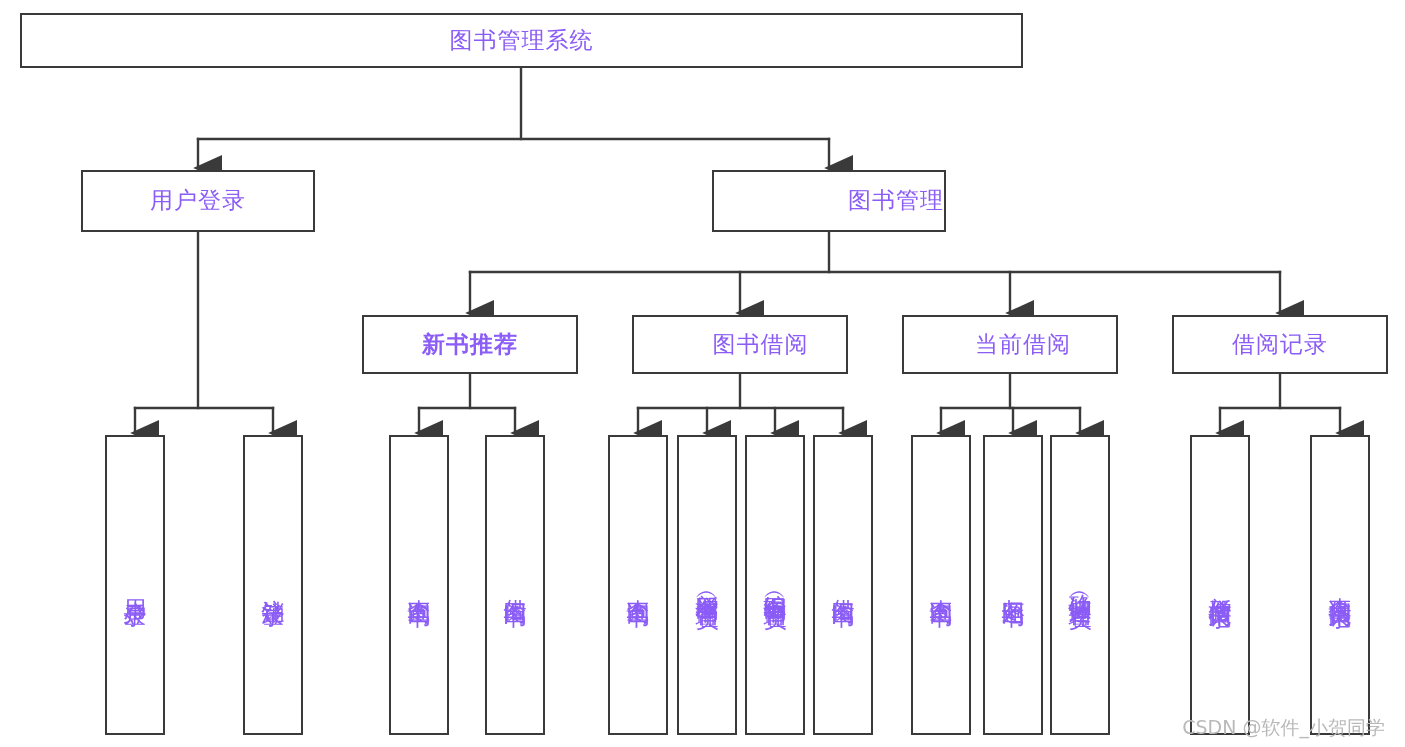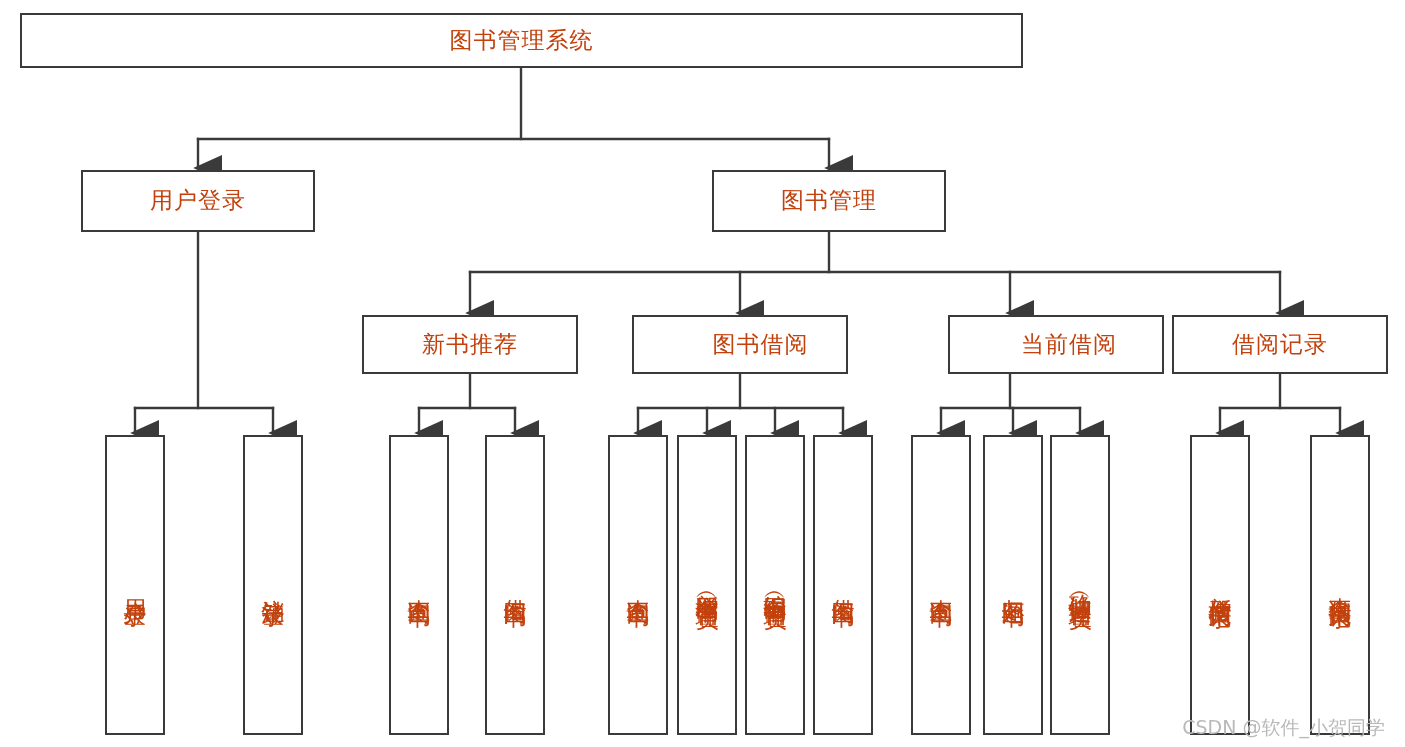--- a/index.html
+++ b/index.html
@@ -26,21 +26,21 @@
     height: 747px;
   }
   .node {
     position: absolute;
     box-sizing: border-box;
     background: #ffffff;
     border: 2px solid #3a3a3a;
     display: flex;
     align-items: center;
     justify-content: center;
-    color: #c2410c;
+    color: #8b5cf6;
     z-index: 2;
   }
   .node-h {
     font-size: 23px;
     letter-spacing: 1px;
     line-height: 1.2;
     white-space: nowrap;
   }
   .node-v {
     writing-mode: vertical-rl;
@@ -117,31 +117,31 @@
       </g>
   </svg>
 
   <div class="node node-h" style="left: 20px; top: 13px; width: 1003px; height: 55px;">
       <span>图书管理系统</span>
     </div>
 
   <div class="node node-h" style="left: 81px; top: 170px; width: 234px; height: 62px;">
       <span>用户登录</span>
     </div>
-  <div class="node node-h" style="left: 712px; top: 170px; width: 234px; height: 62px;">
+  <div class="node node-h" style="left: 712px; top: 170px; width: 234px; height: 62px; justify-content: flex-end;">
       <span>图书管理</span>
     </div>
 
-  <div class="node node-h" style="left: 362px; top: 315px; width: 216px; height: 59px;">
+  <div class="node node-h" style="left: 362px; top: 315px; width: 216px; height: 59px; font-weight: bold;">
       <span>新书推荐</span>
     </div>
   <div class="node node-h" style="left: 632px; top: 315px; width: 216px; height: 59px; padding-left: 41px;">
       <span>图书借阅</span>
     </div>
-  <div class="node node-h" style="left: 948px; top: 315px; width: 216px; height: 59px; padding-left: 26px;">
+  <div class="node node-h" style="left: 902px; top: 315px; width: 216px; height: 59px; padding-left: 26px;">
       <span>当前借阅</span>
     </div>
   <div class="node node-h" style="left: 1172px; top: 315px; width: 216px; height: 59px; text-align: center;">
       <span>借阅记录</span>
     </div>
 
   <div class="node node-v" style="left: 105px; top: 435px; width: 60px; height: 300px;">
       <span class="vlabel">用户登录</span>
     </div>
   <div class="node node-v" style="left: 243px; top: 435px; width: 60px; height: 300px;">

